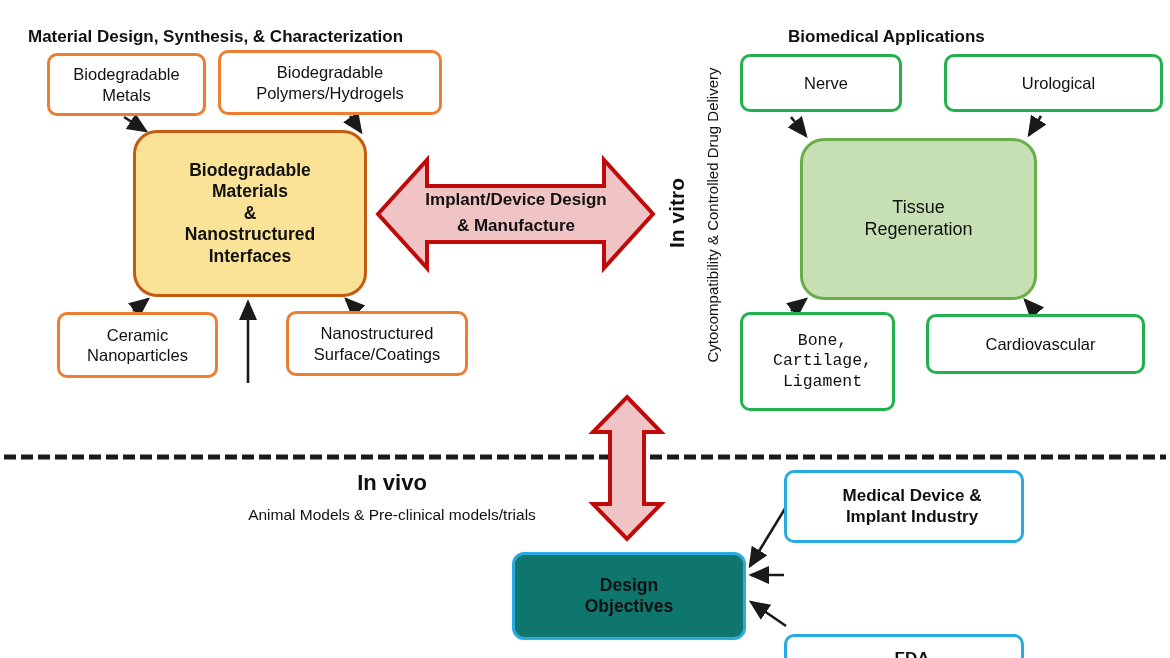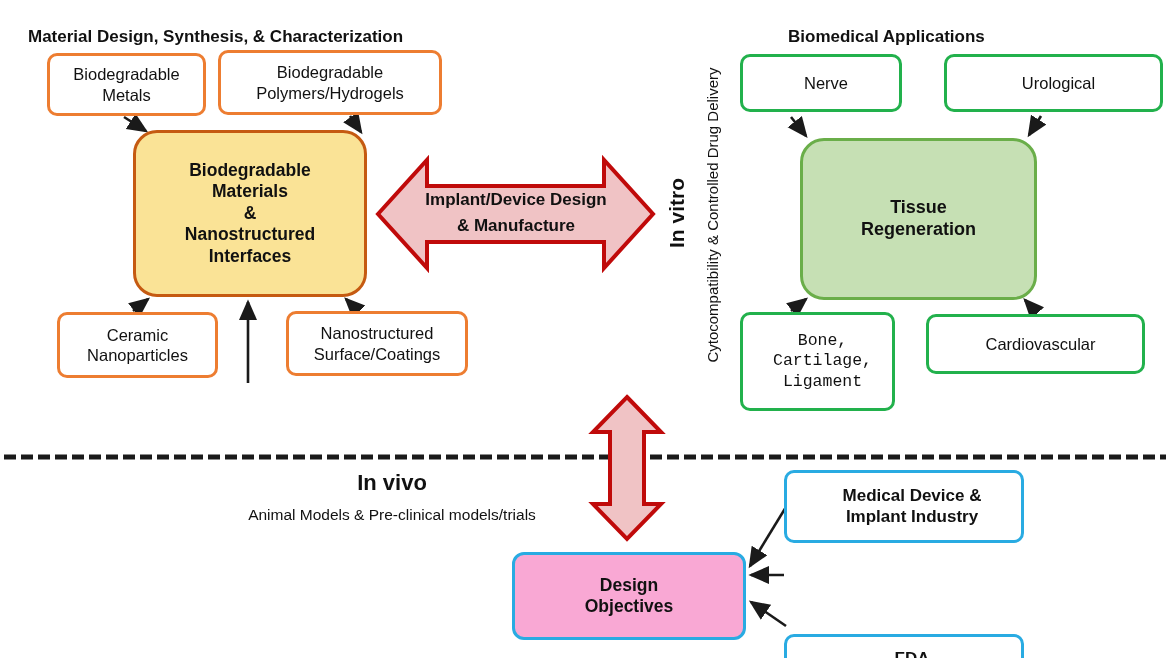--- a/index.html
+++ b/index.html
@@ -16,24 +16,24 @@
   }
   .orange { border:3.5px solid #ED7D31; }
   .green  { border:3.5px solid #22B14C;padding-left:10px; }
   .blue   { border:3px solid #29ABE2; font-weight:700; font-size:17px;padding-left:16px; }
   .core-yellow {
     background:#FAE396; border:3.5px solid #C55A11; border-radius:24px;
     font-weight:700; font-size:17.5px;
   }
   .core-green {
     background:#C6E0B4; border:3.5px solid #6AAE49; border-radius:24px;
-    font-weight:700; font-size:18px;
+    font-weight:400; font-size:18px;
   }
   .design-box {
-    background:#f9a8d4; border:3px solid #29ABE2; border-radius:12px;
+    background:#0f766e; border:3px solid #29ABE2; border-radius:12px;
     font-weight:700; font-size:17.5px;
   }
   .sec-title { font-weight:700; font-size:17px; white-space:pre-line;margin-top:19px; }
   .label { white-space:pre-line; text-align:center; color:#111; }
   .rot { transform:rotate(-90deg); }
 </style>
 </head>
 <body>
 
 <div id="canvas">

